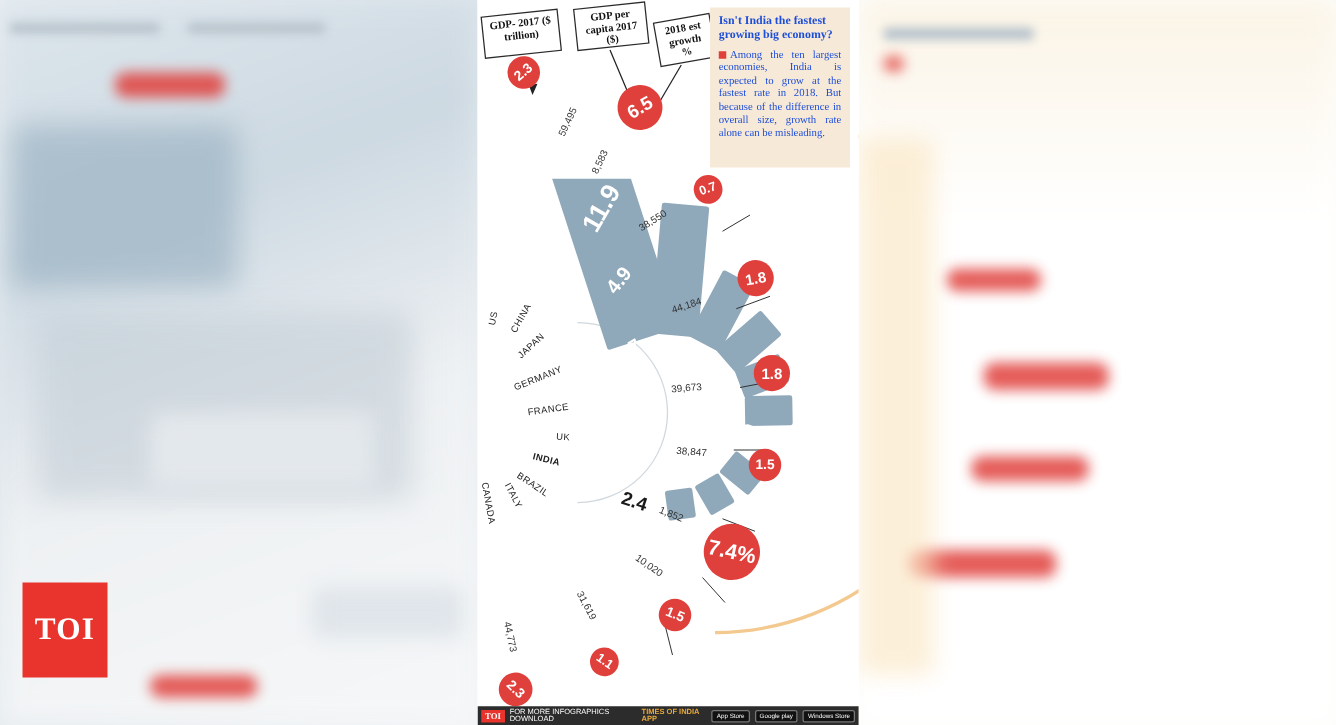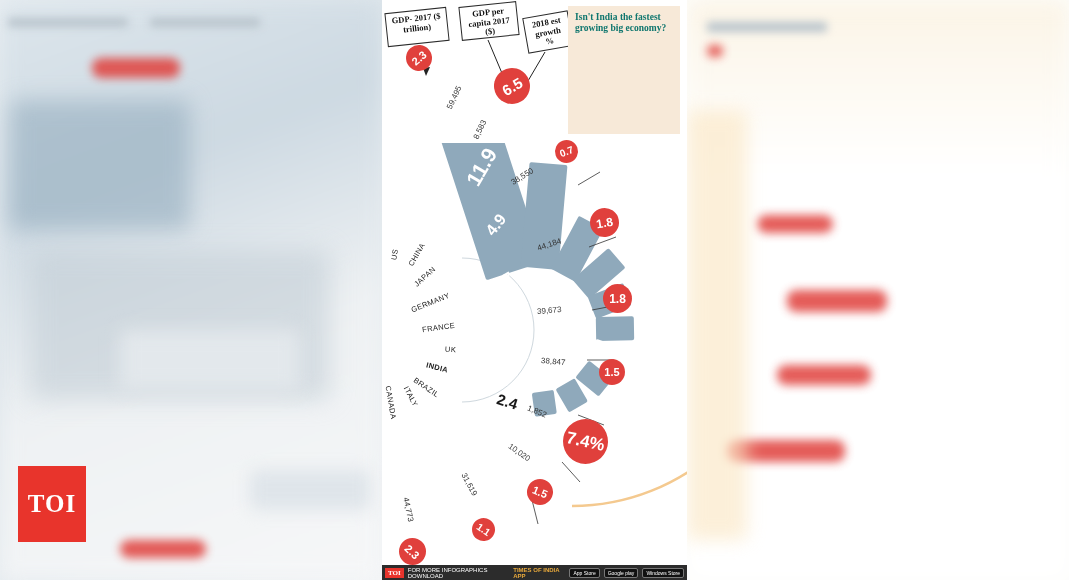--- a/index.html
+++ b/index.html
@@ -28,21 +28,21 @@
   
   .callout{position:absolute;background:#fff;border:1px solid #2b2b2b;font-size:8.5px;
      font-family:"Liberation Serif",serif;font-weight:bold;line-height:1.12;text-align:center;
      padding:3px 4px;box-sizing:border-box;color:#111;}
   .c1{left:4px;top:10px;width:62px;height:34px;transform:rotate(-6deg);}
   .c2{left:78px;top:4px;width:58px;height:34px;transform:rotate(-6deg);}
   .c3{left:143px;top:14px;width:46px;height:36px;transform:rotate(-10deg);}
 
   
   .note{position:absolute;left:186px;top:6px;width:112px;height:128px;background:#f7e9d8;
-     padding:6px 7px;box-sizing:border-box;font-family:"Liberation Serif",serif;color:#0f766e;}
+     padding:6px 7px;box-sizing:border-box;font-family:"Liberation Serif",serif;color:#1d4ed8;}
   .note h3{margin:0 0 4px 0;font-size:9.5px;line-height:1.15;font-weight:bold;}
   .note .bullet{display:inline-block;width:6px;height:6px;background:#e0403c;margin-right:3px;vertical-align:middle;}
   .note p{margin:0;font-size:8.6px;line-height:1.22;text-align:justify;}
 
   
   .badge{position:absolute;border-radius:50%;background:#e0403c;color:#fff;
      display:flex;align-items:center;justify-content:center;font-weight:bold;
      font-family:"Liberation Sans",sans-serif;}
 
   
@@ -173,20 +173,21 @@
       <line x1="163" y1="52" x2="143" y2="86" stroke="#222" stroke-width="1"></line>
       <polygon points="141,90 140,82 147,85" fill="#222"></polygon>
     </svg>
 
     <div class="callout c1">GDP- 2017 ($ trillion)</div>
     <div class="callout c2">GDP per capita 2017 ($)</div>
     <div class="callout c3">2018 est growth %</div>
 
     <div class="note">
       <h3>Isn't India the fastest growing big economy?</h3>
+      <p><span class="bullet"></span><span>Among the ten largest economies, India is expected to grow at the fastest rate in 2018. But because of the difference in overall size, growth rate alone can be misleading.</span></p>
     </div>
 
     <svg width="305" height="580" style="position:absolute;left:0;top:143px;">
       <path d="M 0 -1 L 190 -1 L 186 30 L 110 142 L 0 142 Z" fill="#8fa9bb" opacity="0"></path>
     </svg>
 
     <div class="barval" style="left:14px;top:108px;font-size:20px;transform:rotate(-57deg);line-height:1.02;">$19.4<br>trillion</div>
     <div class="barval" style="left:80px;top:155px;font-size:21px;transform:rotate(-60deg);">11.9</div>
     <div class="barval" style="left:103px;top:216px;font-size:16px;transform:rotate(-52deg);">4.9</div>
     <div class="barval" style="left:110px;top:272px;font-size:15px;transform:rotate(-30deg);">3.7</div>

